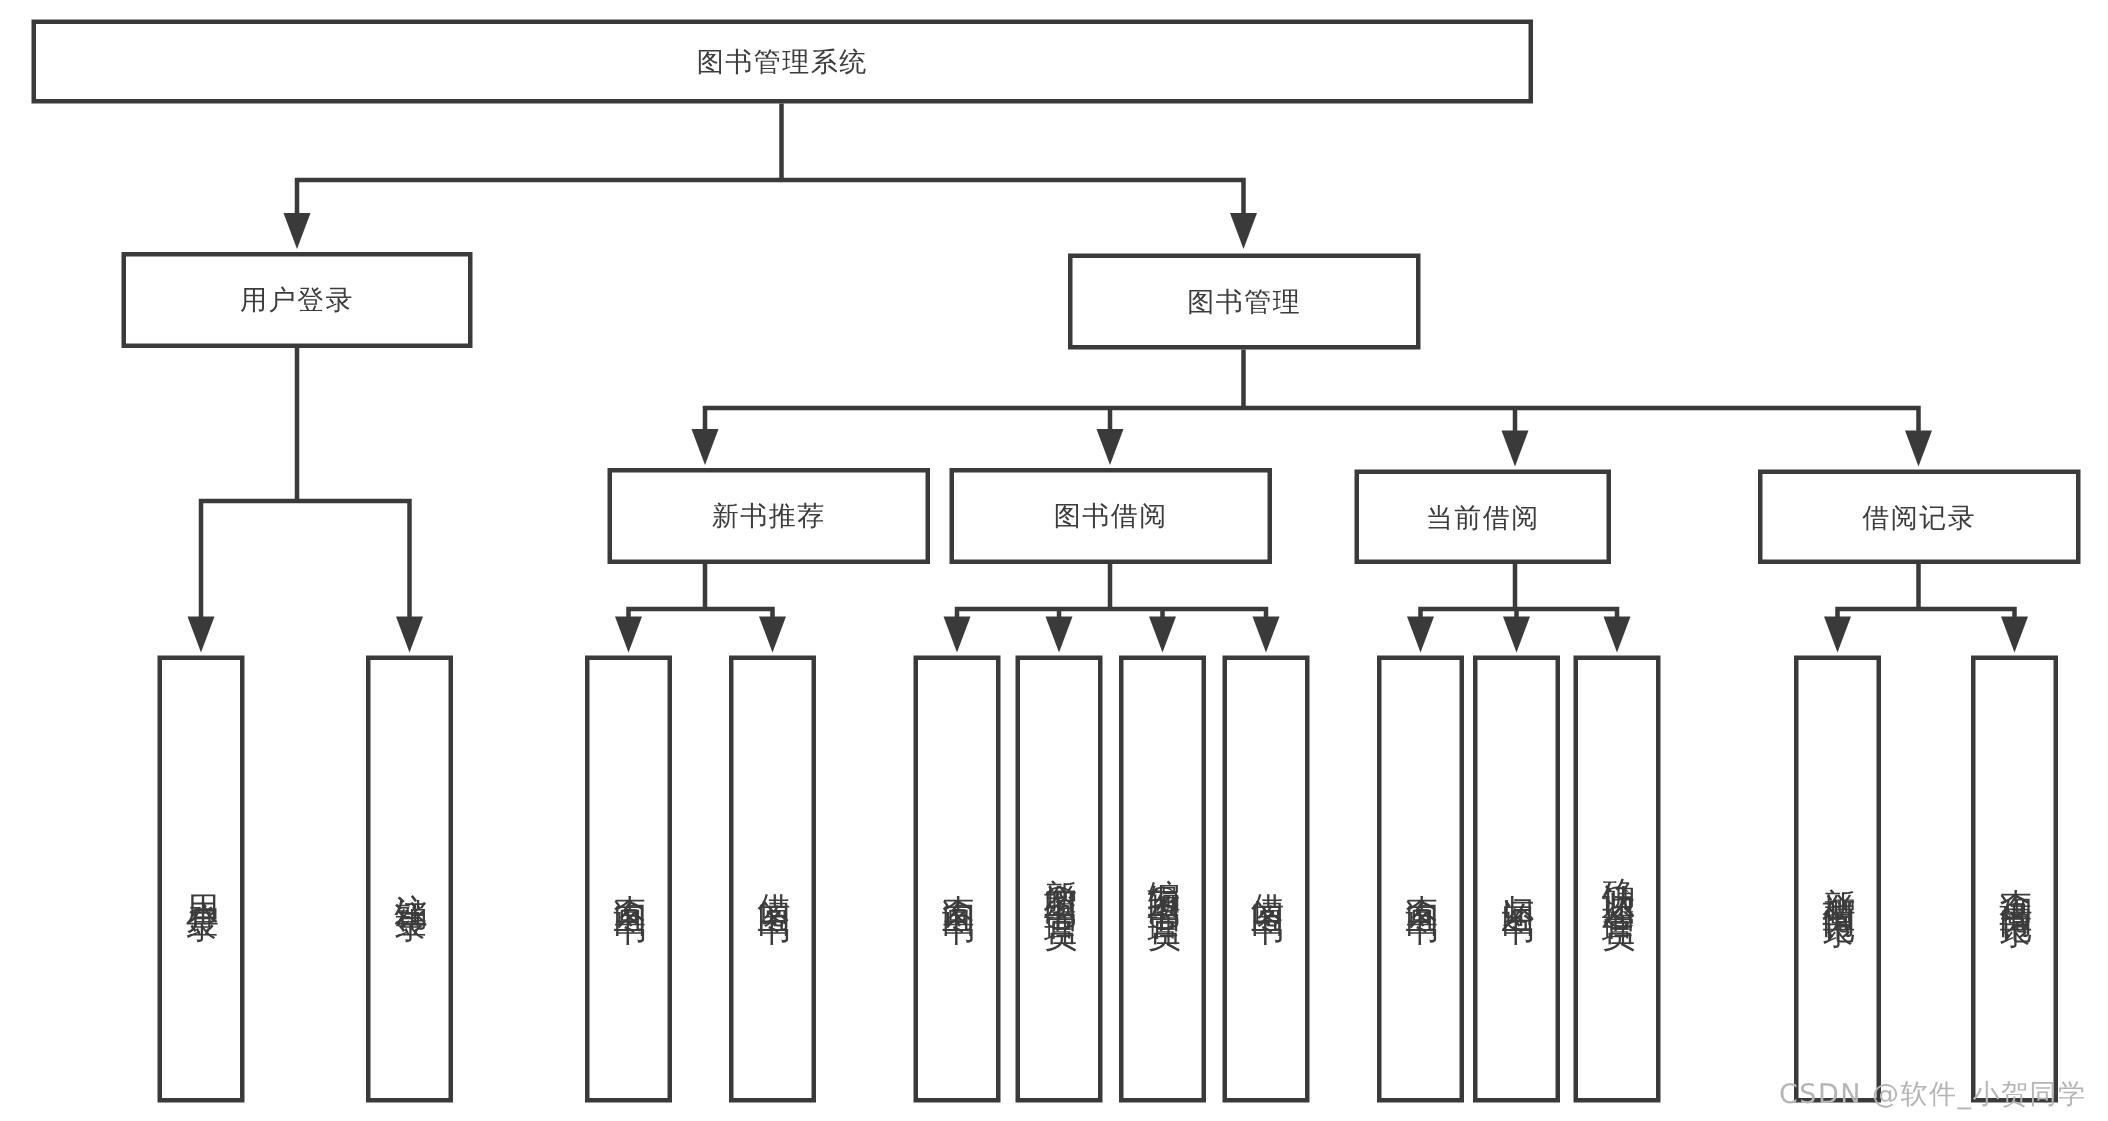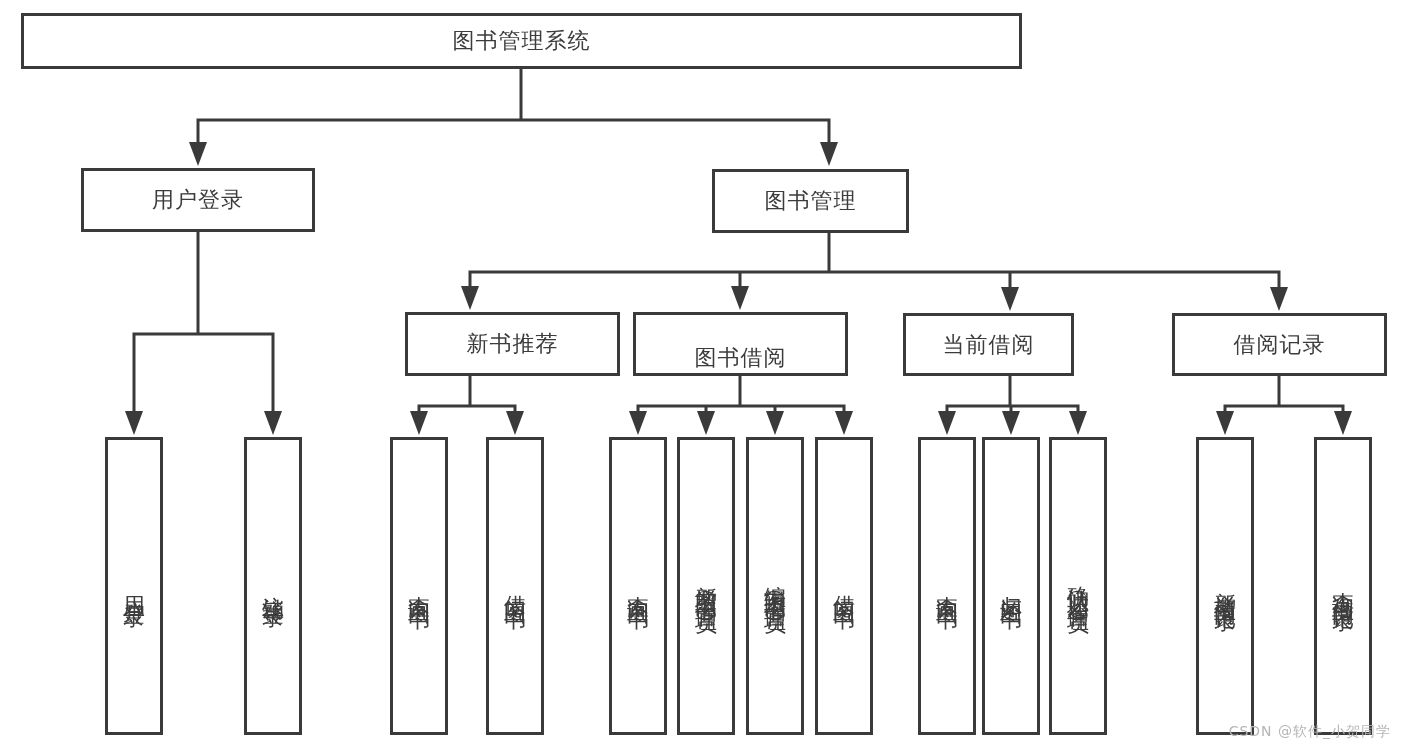--- a/index.html
+++ b/index.html
@@ -13,29 +13,29 @@
     position:relative;width:1405px;height:747px;background:var(--background);
     font-family:"DejaVu Sans","Liberation Sans",sans-serif;overflow:hidden;
   }
   .connectors{position:absolute;left:0;top:0;z-index:1;}
   .connectors path{stroke:var(--line);stroke-width:3;fill:none;}
   .connectors polygon{fill:var(--line);stroke:none;}
   .node{
     position:absolute;box-sizing:border-box;background:var(--background);
     border:3px solid var(--line);color:var(--text);
     display:flex;align-items:center;justify-content:center;
-    z-index:2;font-size:22px;letter-spacing:1px;
+    z-index:2;font-size:18px;letter-spacing:1px;
   }
   .vnode{
     writing-mode:vertical-rl;text-orientation:mixed;
     font-size:22px;letter-spacing:4px;line-height:1.0;
   }
   .watermark{
     position:absolute;right:14px;bottom:6px;z-index:3;
-    color:var(--watermark);font-size:14px;letter-spacing:1px;
+    color:var(--watermark);font-size:18px;letter-spacing:1px;
     font-family:"DejaVu Sans","Liberation Sans",sans-serif;
   }
 </style>
 </head>
 <body>
 
 <div class="stage">
 
   <svg class="connectors" width="1405" height="747" viewBox="0 0 1405 747">
 
@@ -71,28 +71,28 @@
     <polygon points="1334,411 1352,411 1343,435"></polygon>
   </svg>
 
   <div class="node" style="left:21px;top:13px;width:1001px;height:56px;">
     <span>图书管理系统</span>
   </div>
 
   <div class="node" style="left:81px;top:168px;width:234px;height:64px;">
     <span>用户登录</span>
   </div>
-  <div class="node" style="left:712px;top:169px;width:197px;height:64px;">
+  <div class="node" style="left:712px;top:169px;width:235px;height:64px;">
     <span>图书管理</span>
   </div>
 
   <div class="node" style="left:363px;top:312px;width:215px;height:64px;margin-left:42px;">
     <span>新书推荐</span>
   </div>
-  <div class="node" style="left:633px;top:312px;width:215px;height:64px;align-items:flex-end;">
+  <div class="node" style="left:633px;top:312px;width:215px;height:64px;">
     <span>图书借阅</span>
   </div>
   <div class="node" style="left:903px;top:313px;width:171px;height:63px;">
     <span>当前借阅</span>
   </div>
   <div class="node" style="left:1172px;top:313px;width:215px;height:63px;">
     <span>借阅记录</span>
   </div>
 
   <div class="node vnode" style="left:105px;top:437px;width:58px;height:298px;">

